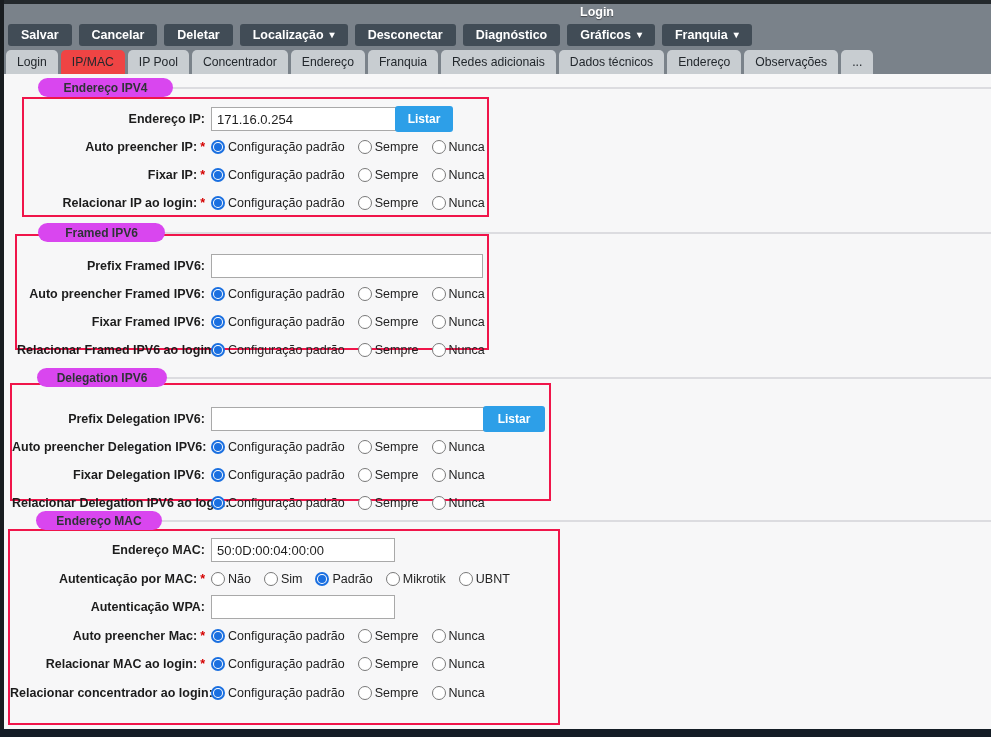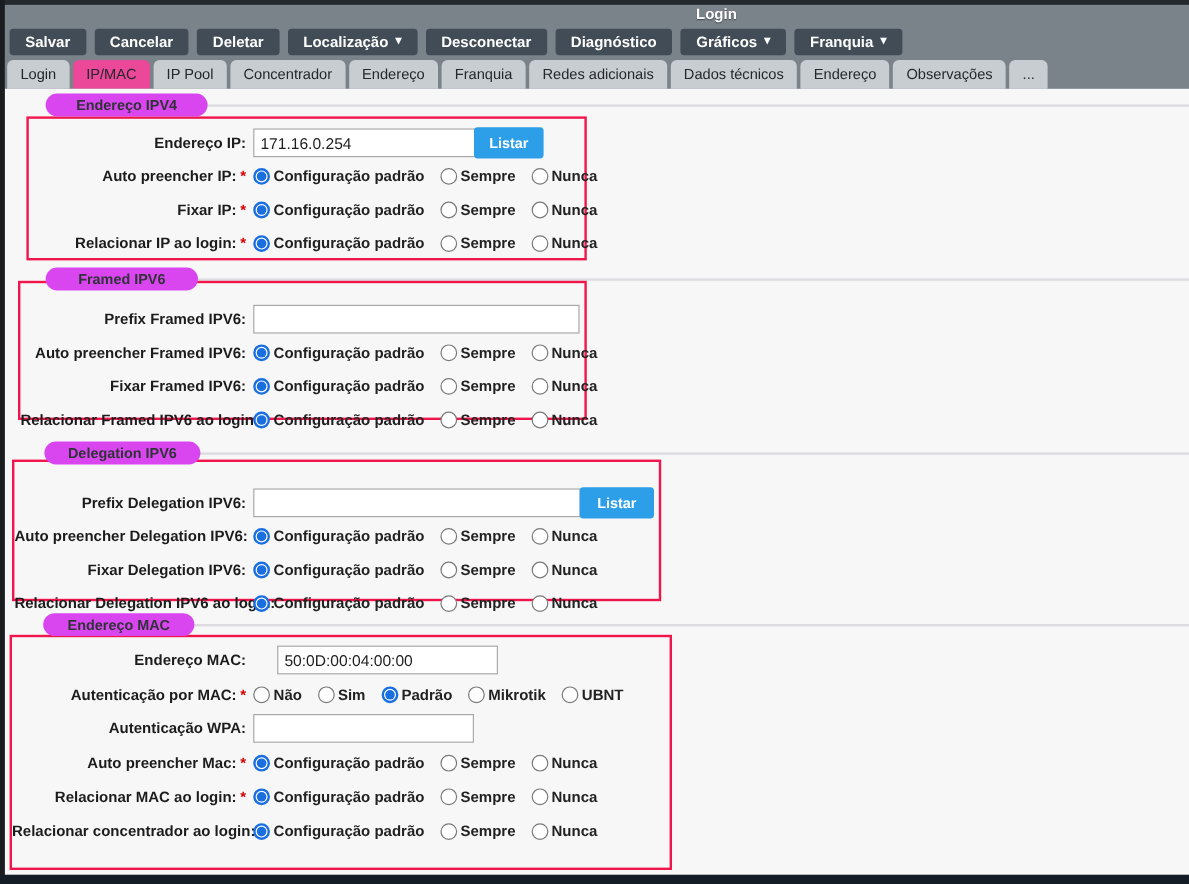--- a/index.html
+++ b/index.html
@@ -29,21 +29,21 @@
     display:flex; align-items:center; white-space:nowrap; cursor:pointer;
   }
   .tb-btn .caret { margin-left:6px; font-size:10px; line-height:10px; }
 
   
   #tabbar { position:absolute; left:6px; top:50px; display:flex; gap:3px; align-items:flex-end; }
   .tab {
     background:#c8cdd1; color:#23282d; font-size:12.2px; height:24px;
     padding:5px 11px; border-radius:5px 5px 0 0; white-space:nowrap; cursor:pointer;
   }
-  .tab.active { background:#ec4899; }
+  .tab.active { background:#ef4444; }
 
   
   #content { position:absolute; left:4px; top:74px; width:987px; height:655px; background:#f7f7f8; overflow:hidden; }
 
   .legend-line { position:absolute; height:2px; background:#dcdce0; z-index:1; }
   .pill {
     position:absolute; height:19px; background:#d946ef; border-radius:10px;
     display:flex; align-items:center; justify-content:center; z-index:3;
     font-size:12px; font-weight:bold; color:#2f3337; white-space:nowrap;
   }
@@ -62,21 +62,21 @@
     color:#1e1e1e; padding:1px 5px; font-family:"Liberation Sans", sans-serif;
     border-radius:0; outline:none;
   }
   .blue-btn {
     height:26px; background:var(--blue,#2d9fe8); color:#fff; font-weight:bold;
     font-size:12px; display:flex; align-items:center; justify-content:center;
     border-radius:3px; margin-left:-1px; cursor:pointer; flex:none;
   }
 
   .rgroup { display:flex; align-items:center; gap:13px; }
-  .ropt { display:flex; align-items:center; gap:3px; cursor:pointer;font-weight:bold; }
+  .ropt { display:flex; align-items:center; gap:3px; cursor:pointer; }
   .rcircle {
     width:14px; height:14px; border-radius:50%; border:1px solid #797979;
     background:#fff; flex:none; position:relative;
   }
   .rcircle.sel { border:2px solid var(--rblue,#1a6fe0); }
   .rcircle.sel::after {
     content:""; position:absolute; left:1px; top:1px; right:1px; bottom:1px;
     background:var(--rblue,#1a6fe0); border-radius:50%;
   }
   .rtext { font-size:12.5px; color:#222; white-space:nowrap; }
@@ -337,21 +337,21 @@
                 <span class="rcircle"></span>
                 <span class="rtext">Nunca</span>
               </div>
             </div>
           </div>
         </div>
       </div>
       <div class="pill" style="left: 33px; top: 294px; width: 130px;">Delegation IPV6</div>
       <div class="legend-line" style="left: 154px; top: 446px; width: 833px;"></div>
       <div class="redbox" style="left: 4px; top: 455px; width: 552px; height: 196px; padding-top: 5px;">
-        <div class="frow" style="height: 28.5px; gap: 20px;">
+        <div class="frow" style="height: 28.5px;">
           <div class="flabel" style="width: 195px;"><span>Endereço MAC:</span></div>
           <div class="fctl">
             <input class="tinput" type="text" value="50:0D:00:04:00:00" style="width: 184px;">
           </div>
         </div>
         <div class="frow" style="height: 28.5px;">
           <div class="flabel" style="width: 195px;"><span>Autenticação por MAC:</span><span class="req">*</span></div>
           <div class="fctl">
             <div class="rgroup">
               <div class="ropt">

